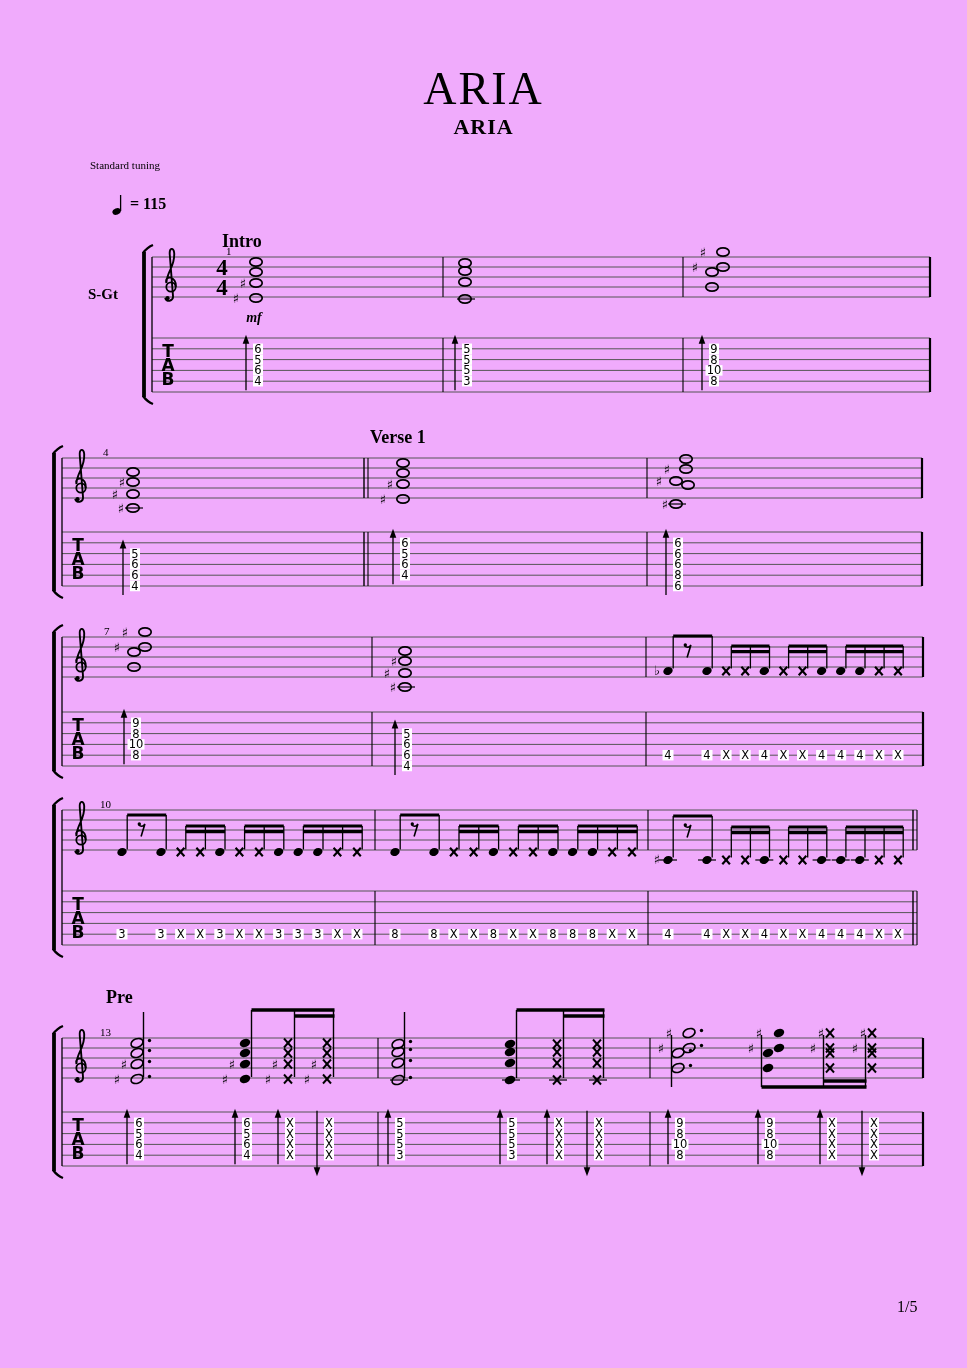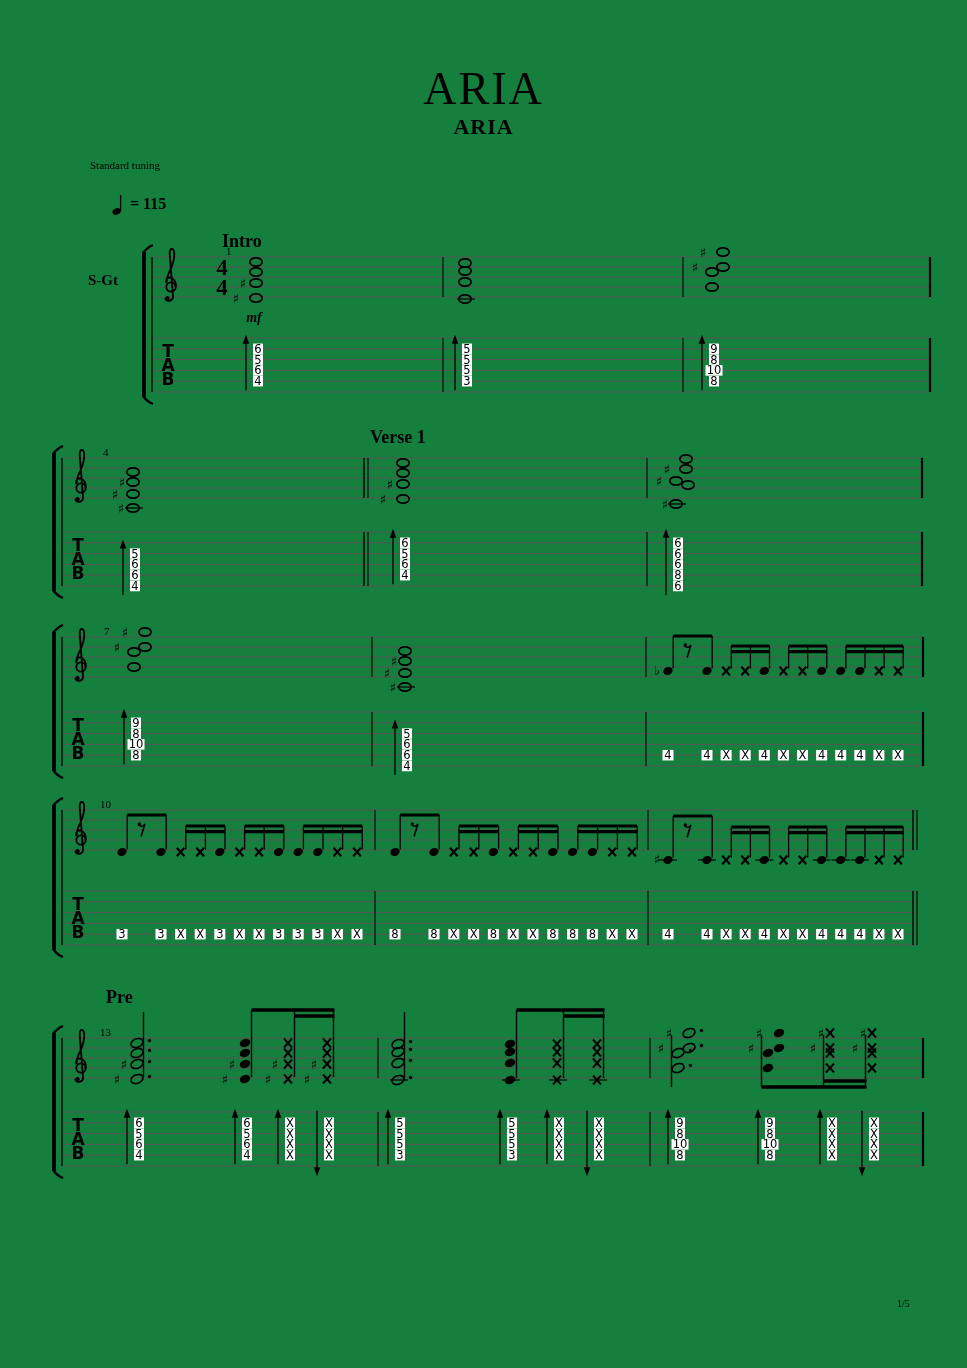--- a/index.html
+++ b/index.html
@@ -1,26 +1,26 @@
 <!DOCTYPE html>
 <html><head>
 <meta charset="utf-8">
 <style>
   html,body{margin:0;padding:0;background:#e8e8e8;}
-  .page{position:relative;width:967px;height:1368px;background:#15803d;
+  .page{position:relative;width:967px;height:1368px;background:#f0abfc;
         font-family:"Liberation Serif",serif;color:#000;overflow:hidden;margin:0 auto;}
   .title{position:absolute;top:62px;left:0;right:0;text-align:center;
          font-size:46px;letter-spacing:2px;}
   .subtitle{position:absolute;top:114px;left:0;right:0;text-align:center;
             font-size:22px;font-weight:bold;letter-spacing:1px;}
   .tuning{position:absolute;left:90px;top:159px;font-size:11px;}
   .tempo{position:absolute;left:112px;top:192px;display:flex;align-items:center;gap:6px;}
   .tempo-text{font-weight:bold;font-size:16px;line-height:24px;}
-  .track-label{position:absolute;left:88px;top:272px;font-size:15px;font-weight:bold;}
-  .page-num{position:absolute;left:897px;top:1298px;font-size:10px;}
+  .track-label{position:absolute;left:88px;top:286px;font-size:15px;font-weight:bold;}
+  .page-num{position:absolute;left:897px;top:1298px;font-size:16px;}
   svg#score{position:absolute;left:0;top:0;}
 </style>
 </head>
 <body>
 
 <div class="page">
   <div class="title">ARIA</div>
   <div class="subtitle">ARIA</div>
   <div class="tuning">Standard tuning</div>
   <div class="tempo">

